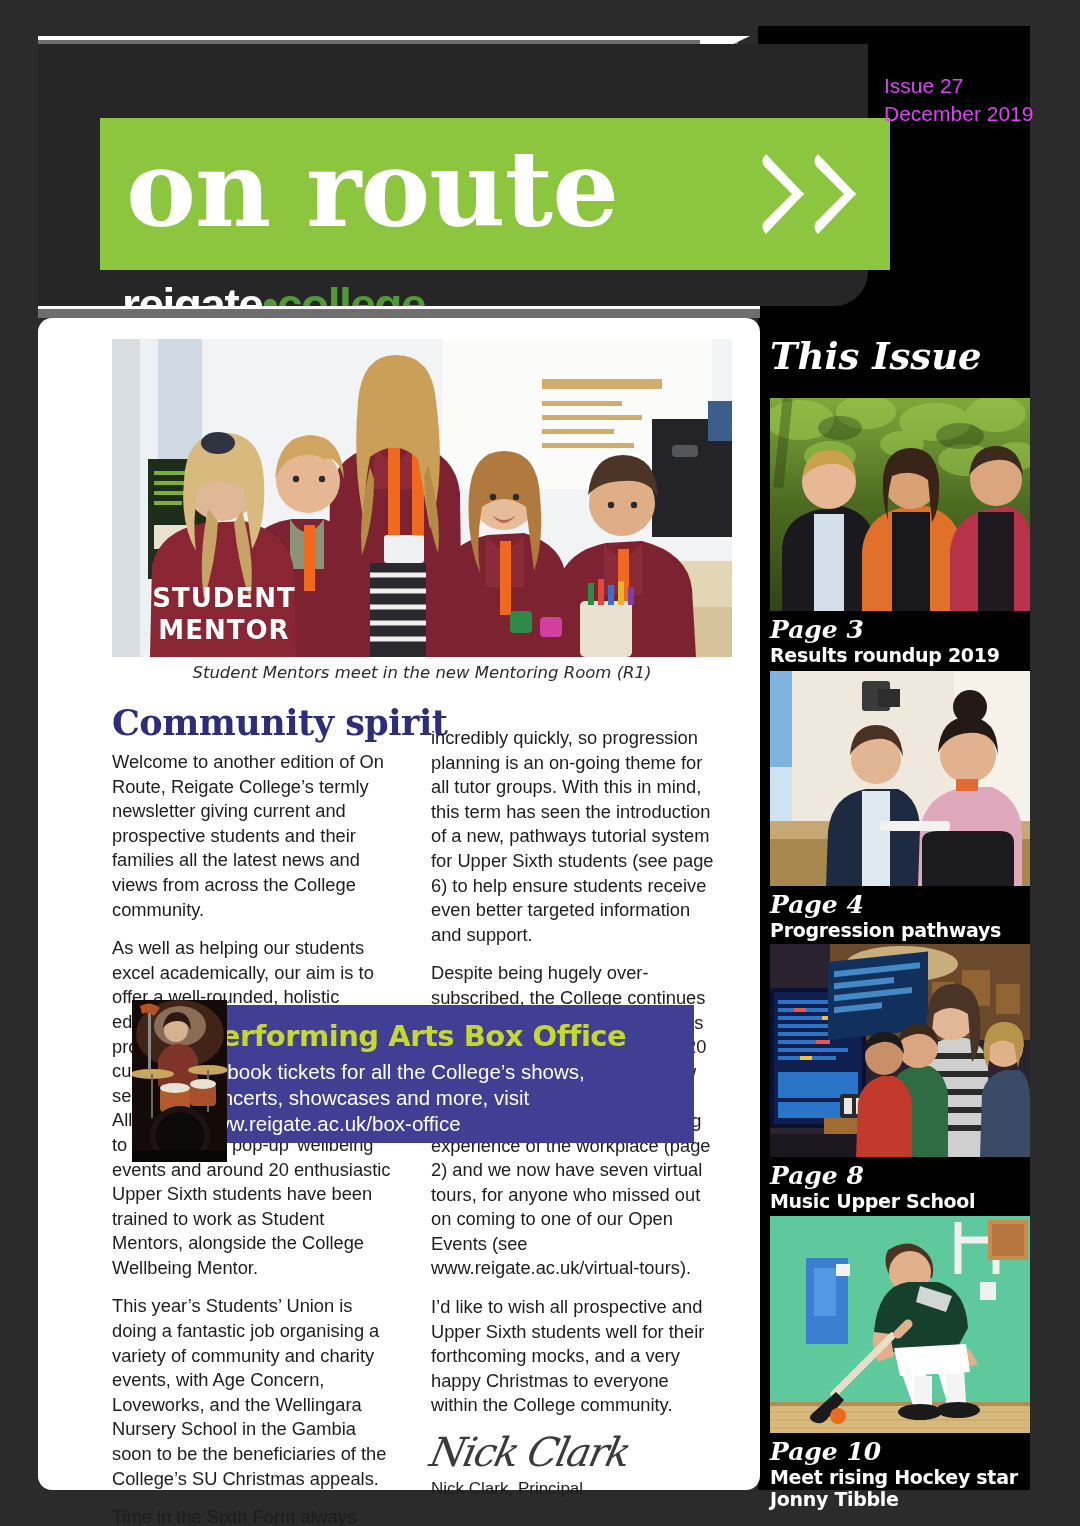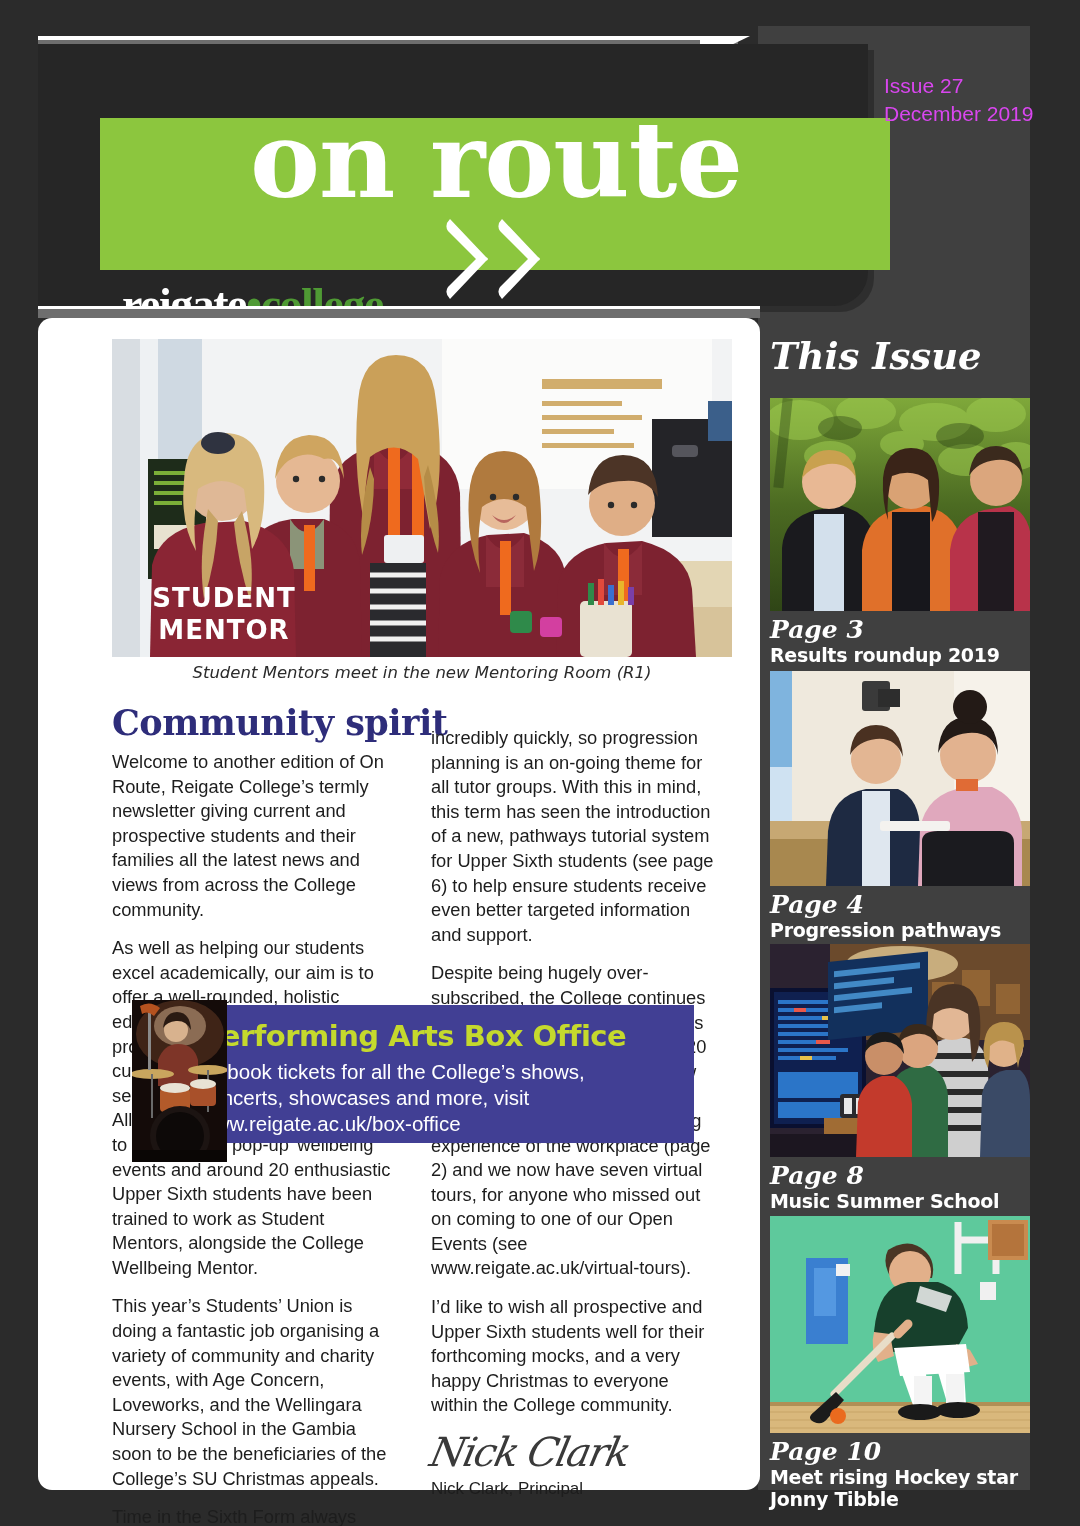--- a/index.html
+++ b/index.html
@@ -57,21 +57,20 @@
 
   
   .logo-plate {
     position: absolute;
     left: 62px; top: 74px;
     width: 790px; height: 152px;
     background: #8cc63e;
     display: flex;
     align-items: center;
     padding: 0 24px 0 26px;
-    flex-direction: column;
   }
   .wordmark {
     font-family: "DejaVu Serif", serif;
     font-weight: bold;
     font-size: 105px;
     line-height: 1;
     color: #ffffff;
     letter-spacing: -1px;
     flex: 1;
     margin-top: -10px;
@@ -83,21 +82,21 @@
     margin-right: 6px;
   }
   .chev {
     width: 50px; height: 92px;
   }
 
   
   .college-lockup {
     position: absolute;
     left: 84px; top: 238px;
-    font-family: Liberation Serif, serif;
+    font-family: Liberation Sans, sans-serif;
     font-weight: bold;
     font-size: 46px;
     letter-spacing: -1.5px;
     line-height: 1;
   }
   .lock-white { color: #ffffff; }
   .lock-dot { color: #4f9a34; }
   .lock-green { color: #4f9a34; }
 
   
@@ -108,21 +107,21 @@
     font-size: 21px;
     line-height: 1.34;
     font-family: "Liberation Sans", sans-serif;
   }
 
   
   .sidebar {
     position: absolute;
     left: 758px; top: 26px;
     width: 272px; height: 1464px;
-    background: #404040;
+    background: #000000;
   }
   .sidebar-title {
     position: absolute;
     left: 12px; top: 308px;
     font-family: "DejaVu Serif", serif;
     font-style: italic;
     font-weight: bold;
     font-size: 37px;
     color: #ffffff;
   }
@@ -421,21 +420,21 @@
           <path d="M128 100 Q130 80 148 80 Q168 80 168 102 Q160 88 146 90 Q134 92 128 100 Z" fill="#3a2a1c"></path>
           <path d="M86 213 L88 158 Q92 138 112 132 L124 132 Q140 140 142 160 L142 213 Z" fill="#c33a2c"></path>
           <circle cx="114" cy="112" r="19" fill="#c98f68"></circle>
           <path d="M95 108 Q96 88 114 88 Q133 88 134 110 Q126 96 112 98 Q100 100 95 108 Z" fill="#1b1b1b"></path>
           <path d="M210 213 L212 150 Q216 130 236 126 L250 126 Q260 134 260 156 L260 213 Z" fill="#3a4a66"></path>
           <circle cx="234" cy="104" r="19" fill="#e0b289"></circle>
           <path d="M214 100 Q216 78 234 78 Q254 78 254 102 Q250 110 248 124 L244 100 Q230 92 220 102 Q220 114 218 124 Q212 112 214 100 Z" fill="#b9924c"></path>
         </svg>
       </div>
       <div class="issue-page">Page 8</div>
-      <div class="issue-desc">Music Summer School</div>
+      <div class="issue-desc">Music Upper School</div>
     </div>
 
     <div class="issue-item" style="top:1190px;">
       <div class="issue-thumb" style="height:217px;">
         <svg class="ph" viewBox="0 0 260 217" preserveAspectRatio="none">
           <rect width="260" height="217" fill="#5ec99c"></rect>
           <rect x="0" y="188" width="260" height="29" fill="#d9b87c"></rect>
           <rect x="0" y="186" width="260" height="4" fill="#b08f56"></rect>
           <g stroke="#c8a467" stroke-width="1.4" opacity="0.7">
             <path d="M0 196 H260"></path>

